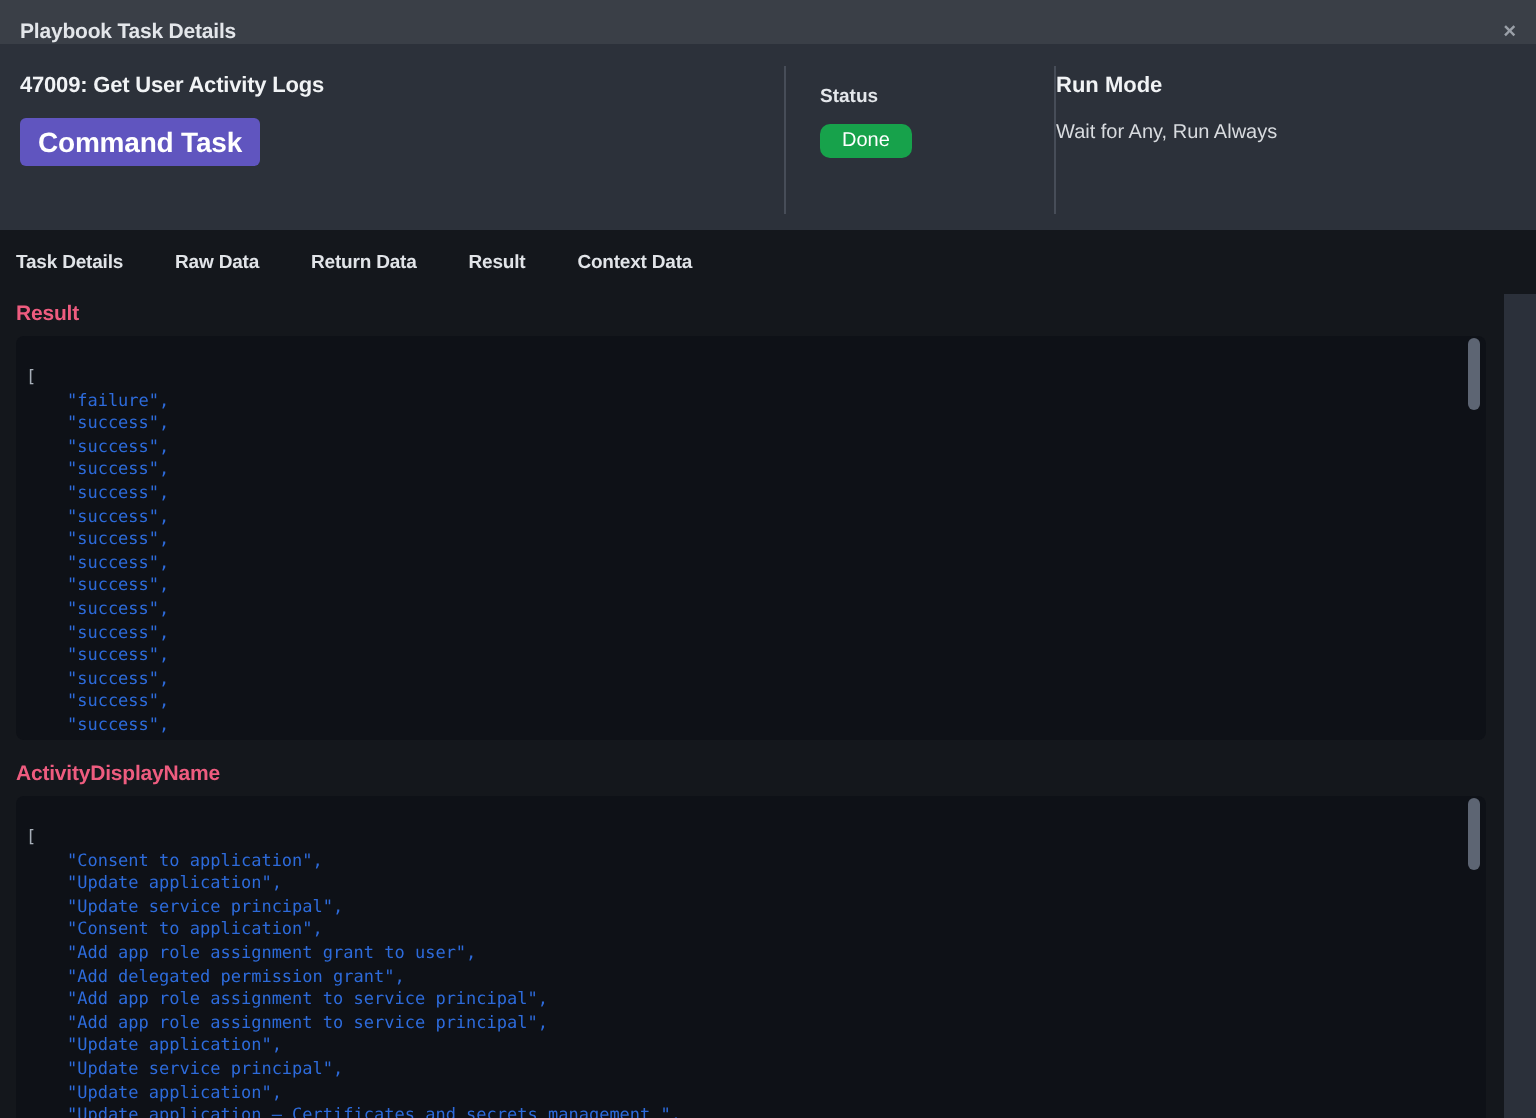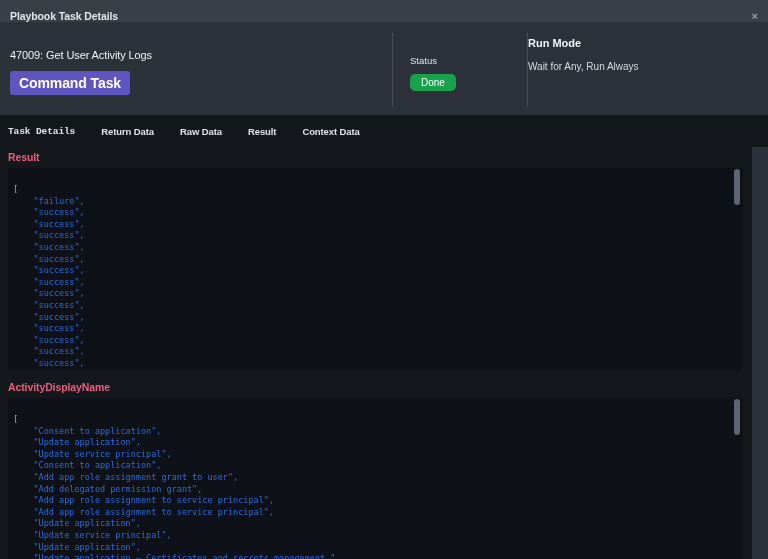--- a/index.html
+++ b/index.html
@@ -23,28 +23,28 @@
   }
   
   .header{
     position:absolute;top:22px;left:0;right:0;height:93px;
     background:#2c313a;display:flex;
   }
   .h-col{padding-top:11px;}
   .h-col1{width:392px;padding-left:10px;}
   .h-col2{width:135px;padding-left:17px;border-left:1px solid #474d58;margin:11px 0 8px 0;padding-top:0;}
   .h-col3{flex:1;border-left:1px solid #474d58;margin:11px 0 8px 0;padding-top:0;}
-  .task-title{font-size:11px;font-weight:normal;color:#f1f3f5;letter-spacing:-0.1px;margin-top:16px;}
+  .task-title{font-size:11px;font-weight:bold;color:#f1f3f5;letter-spacing:-0.1px;margin-top:4px;}
   .badge-purple{
     display:inline-block;margin-top:10px;
     background:var(--badge-purple,#6055bf);color:#fff;
     font-size:14px;font-weight:bold;letter-spacing:-0.1px;
     padding:4px 9px;border-radius:3px;
   }
-  .small-label{font-size:9.5px;font-weight:normal;color:#e4e7eb;margin-top:22px;}
+  .small-label{font-size:9.5px;font-weight:bold;color:#e4e7eb;margin-top:10px;}
   .badge-green{
     display:inline-block;margin-top:8px;
     background:var(--status-green,#17a24b);color:#fff;
     font-size:10px;padding:3px 11px;border-radius:5px;
   }
   .runmode-label{font-size:11px;font-weight:bold;color:#f1f3f5;margin-top:4px;}
   .runmode-value{font-size:10px;color:#d8dbdf;margin-top:12px;}
   
   .content{
     position:absolute;top:115px;left:0;right:0;bottom:0;
@@ -53,21 +53,21 @@
   .gutter{
     position:absolute;top:32px;right:0;width:16px;bottom:0;
     background:#2b303a;
   }
   
   .tabs{display:flex;height:32px;align-items:stretch;padding-left:0;}
   .tab{
     padding:0 13px;line-height:33px;font-size:9.5px;font-weight:bold;
     color:#e1e4e8;letter-spacing:-0.1px;cursor:pointer;white-space:nowrap;
   }
-  .tab:first-child{padding-left:8px;font-family:Liberation Mono, monospace;}
+  .tab:first-child{padding-left:8px;}
   .tab.active{background:#262b33;}
   
   .panel{position:absolute;top:32px;left:0;right:16px;bottom:0;overflow:hidden;padding:0 9px 0 8px;}
   .section-title{
     font-size:10.5px;font-weight:bold;color:var(--section-header-pink,#ee5c7f);
     margin:4px 0 5px 0;letter-spacing:-0.1px;
   }
   .section:nth-child(2) .section-title{margin-top:11px;}
   .codeblock{
     position:relative;background:#0e1117;border-radius:4px;overflow:hidden;
@@ -108,23 +108,23 @@
       <div class="runmode-value">Wait for Any, Run Always</div>
     </div>
   </div>
 
   <div class="content">
     <div class="tabs" id="tabs">
   <div class="tab"><span class="tab-label">Task Details</span></div>
 
 
 
+  <div class="tab"><span class="tab-label">Raw Data</span></div>
+
   <div class="tab"><span class="tab-label">Return Data</span></div>
-
-  <div class="tab"><span class="tab-label">Raw Data</span></div>
 
   <div class="tab"><span class="tab-label">Result</span></div>
 
   <div class="tab"><span class="tab-label">Context Data</span></div>
 </div>
     <div class="gutter"></div>
     <div class="panel" id="sections">
   <section class="section">
     <div class="section-title">Result</div>
     <div class="codeblock" style="height: 202px;">

